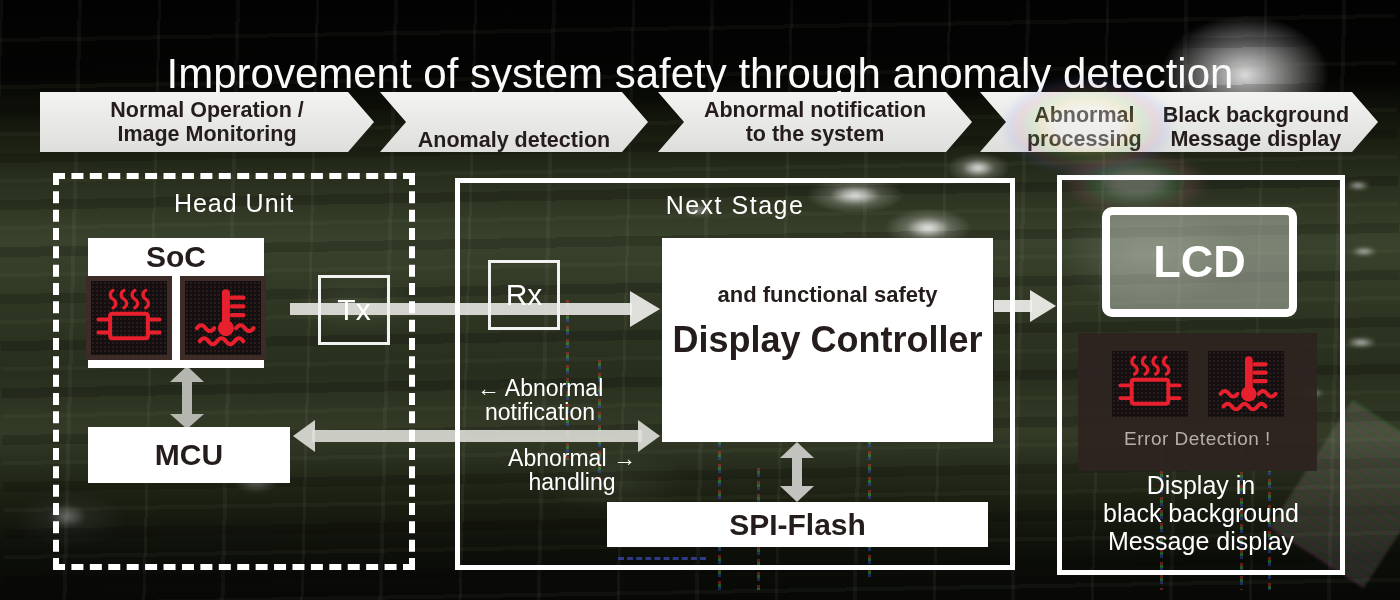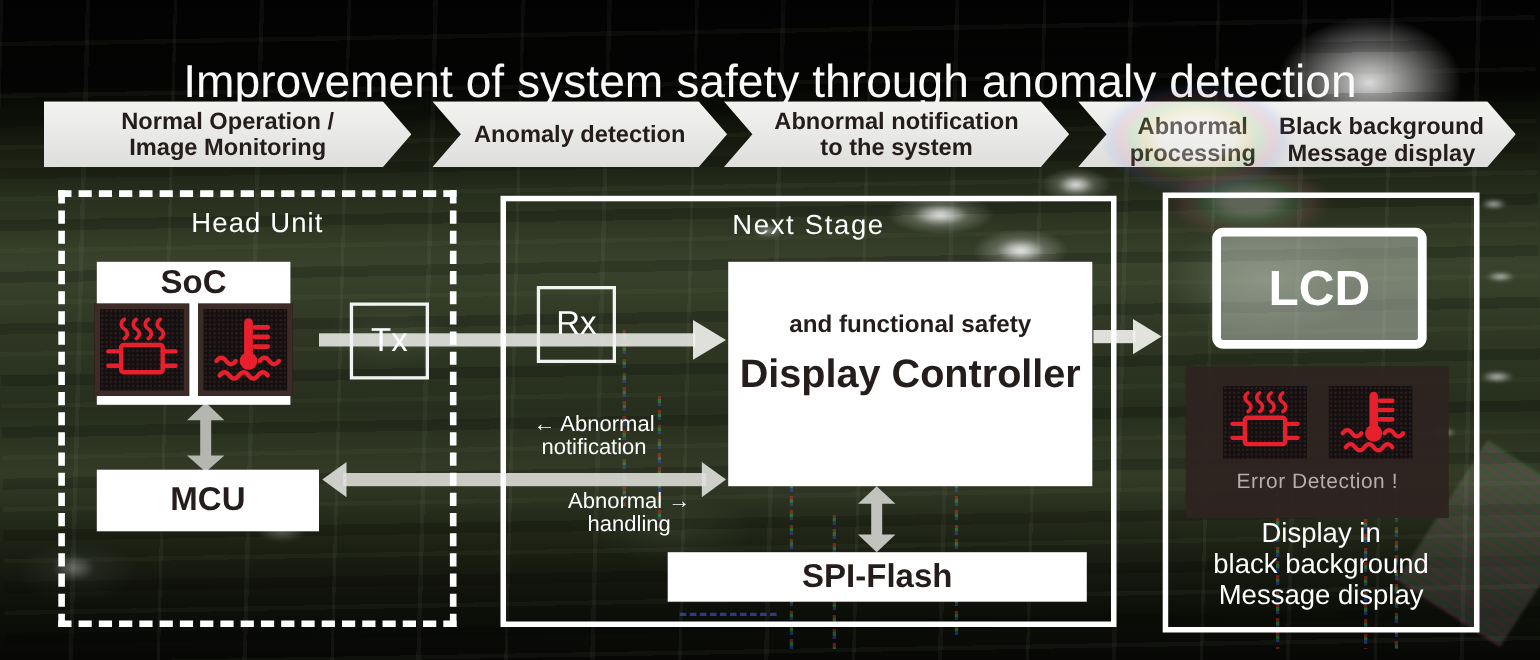--- a/index.html
+++ b/index.html
@@ -51,21 +51,21 @@
   
   .step{position:absolute;top:92px;height:60px;z-index:3;color:#241d1b;
     background:linear-gradient(180deg,#f3f3f1,#dededc);
     display:flex;align-items:center;justify-content:center;
     font-weight:700;font-size:21.5px;line-height:1.12;text-align:center;}
   .step span{display:block;}
   .step1{left:40px;width:334px;
     clip-path:polygon(0 0, calc(100% - 26px) 0, 100% 50%, calc(100% - 26px) 100%, 0 100%);}
   .stepmid{clip-path:polygon(0 0, calc(100% - 26px) 0, 100% 50%, calc(100% - 26px) 100%,
     0 100%, 26px 50%);}
-  .step2{left:393px;width:268px;}
+  .step2{left:380px;width:268px;align-items:flex-end;}
   .step3{left:658px;width:314px;}
   .step4{left:980px;width:398px;justify-content:space-evenly;padding:10px 8px 0 26px;box-sizing:border-box;}
 
   
   .section{position:absolute;z-index:3;}
   .frame{position:absolute;inset:0;}
   .head-unit{left:53px;top:173px;width:362px;height:397px;}
   .hu-frame{border:6px dashed #ffffff;}
   .sec-label{position:absolute;left:0;right:0;text-align:center;color:#fff;
     font-weight:300;font-size:25px;letter-spacing:1px;}
@@ -84,21 +84,21 @@
   .txrx{position:absolute;width:66px;height:64px;border:3px solid #f2f2f0;color:#fff;
     font-size:30px;font-weight:300;display:flex;align-items:center;justify-content:center;}
   .tx-box{left:265px;top:102px;}
 
   .next-stage{left:455px;top:178px;width:560px;height:392px;}
   .ns-frame{border:5px solid #ffffff;}
   .rx-box{left:33px;top:82px;}
   .dc-box{left:207px;top:60px;width:331px;height:204px;text-align:center;}
   .dc-sub{margin-top:44px;font-size:22px;font-weight:700;line-height:1.22;}
   .dc-name{margin-top:10px;font-size:36px;font-weight:700;}
-  .ns-note{position:absolute;color:#fff;font-size:20px;line-height:1.05;text-align:center;width:170px;}
+  .ns-note{position:absolute;color:#fff;font-size:23px;line-height:1.05;text-align:center;width:170px;}
   .note-notif{left:0px;top:198px;}
   .note-handl{left:32px;top:268px;}
   .spi-box{left:152px;top:324px;width:381px;height:45px;display:flex;align-items:center;
     justify-content:center;font-size:30px;font-weight:700;}
 
   .lcd-sec{left:1057px;top:175px;width:288px;height:400px;}
   .lcd-frame{border:5px solid #ffffff;}
   .lcd-screen{position:absolute;left:45px;top:32px;width:179px;height:94px;border:8px solid #fff;
     border-radius:10px;background:rgba(202,208,200,0.45);display:flex;align-items:center;
     justify-content:center;color:#fff;font-size:45px;font-weight:700;}

